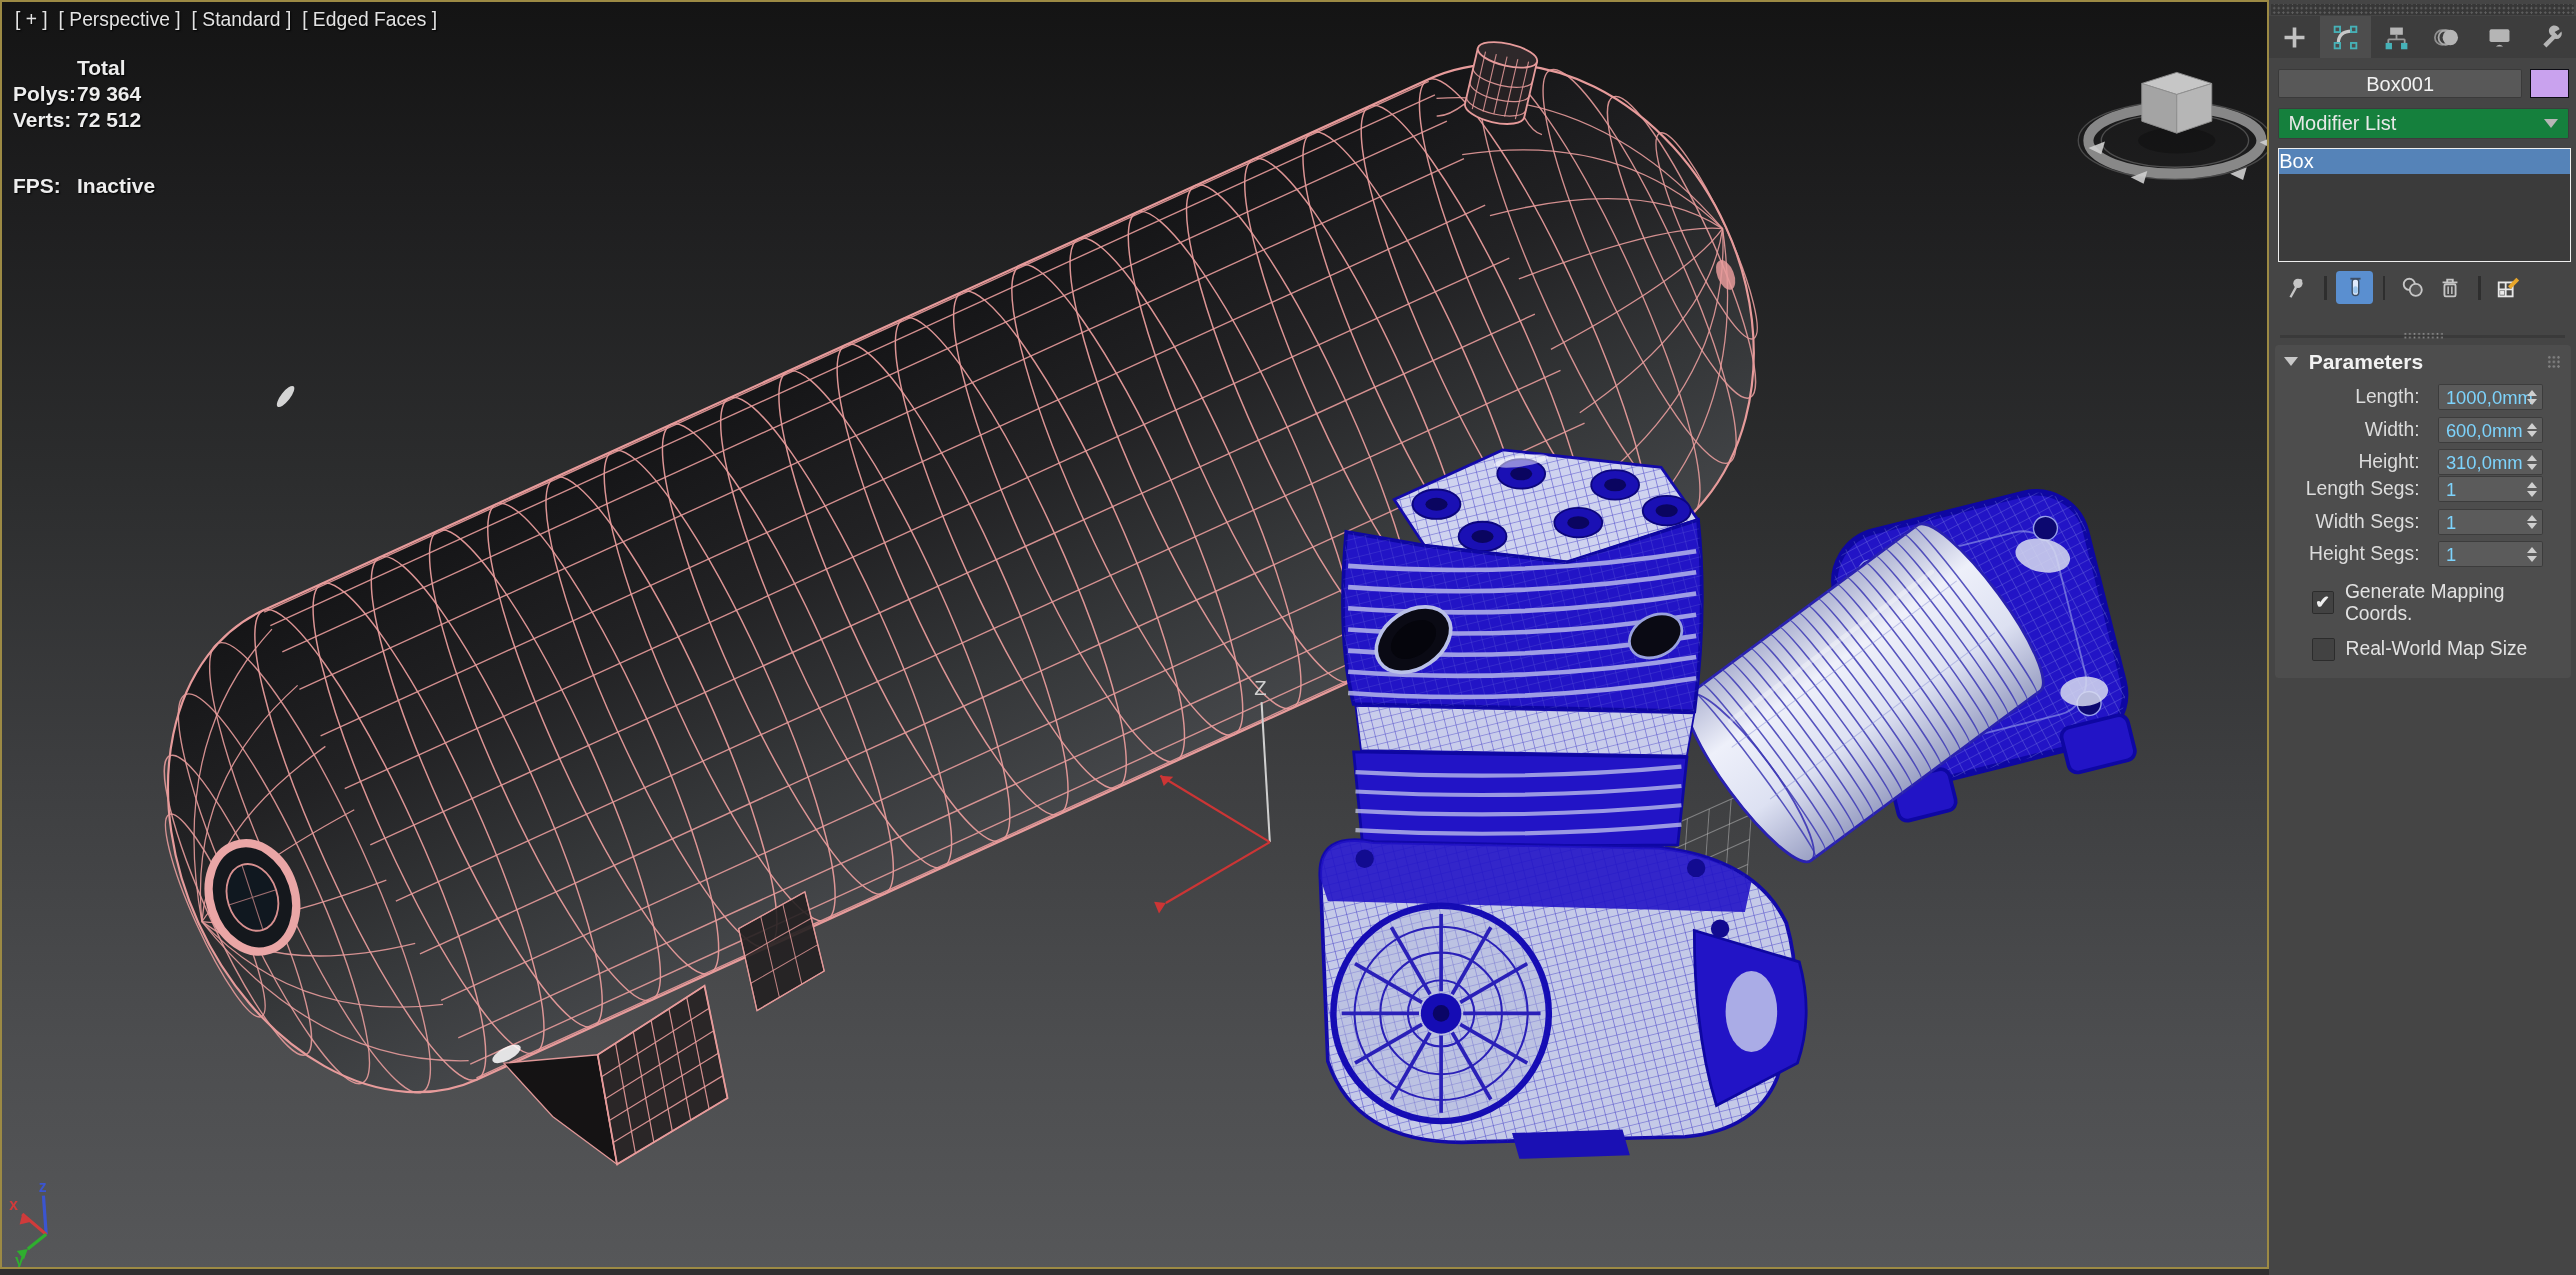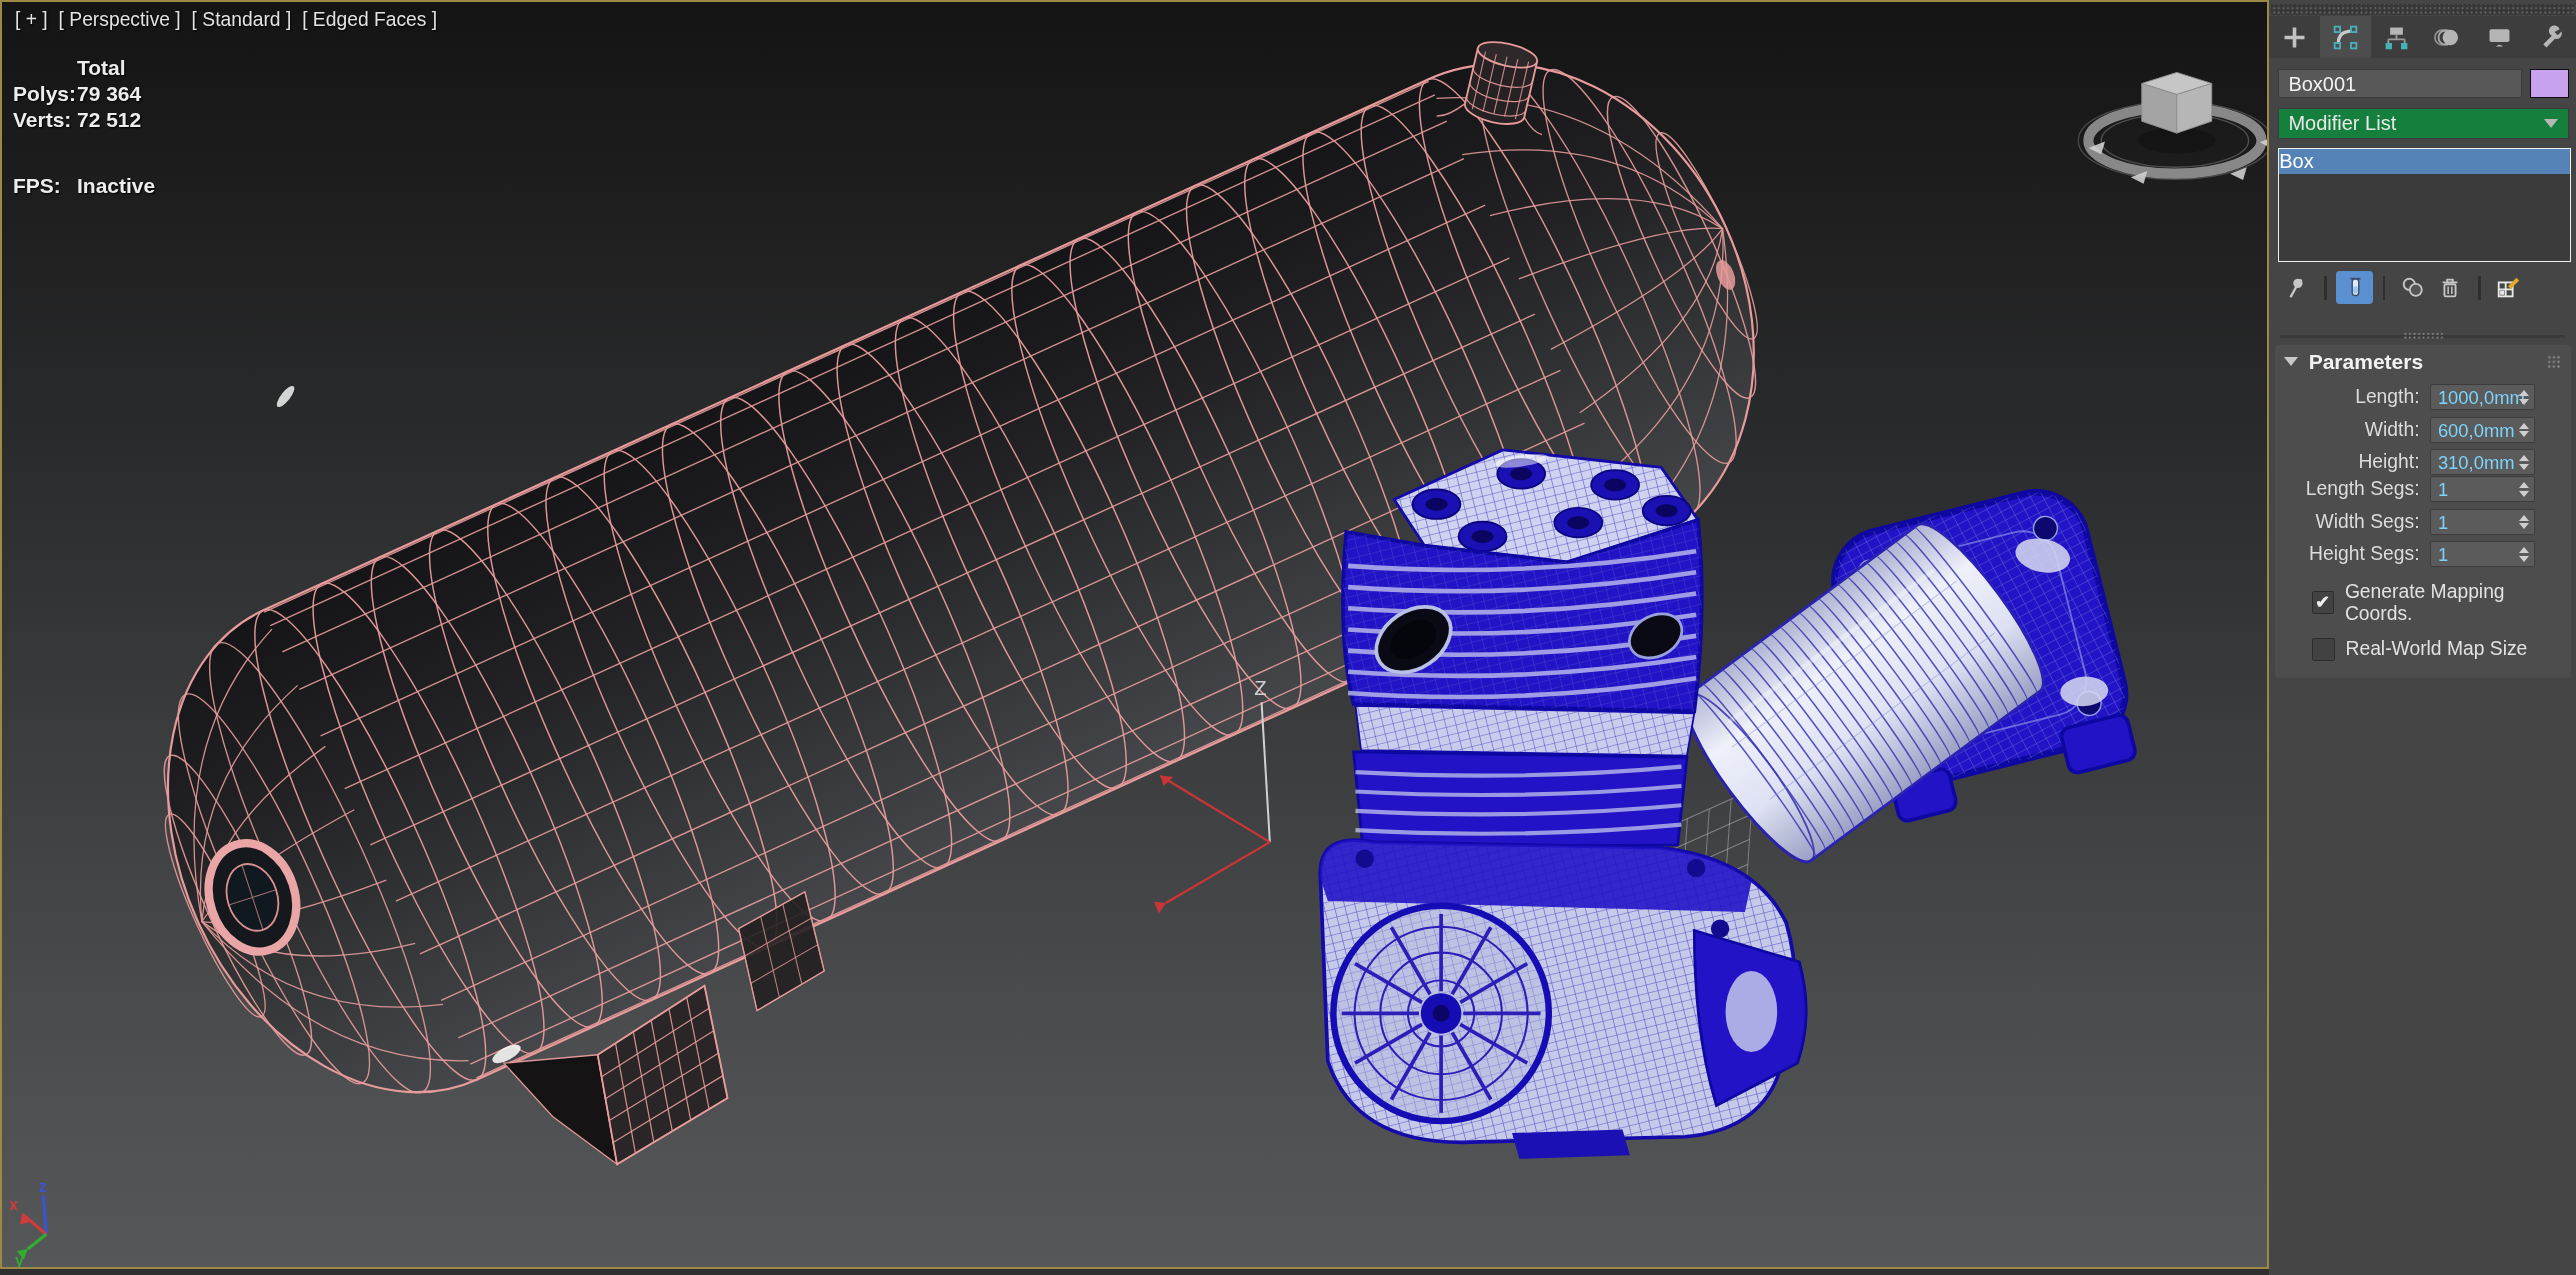--- a/index.html
+++ b/index.html
@@ -20,21 +20,21 @@
 
   
   .panel{position:absolute;left:2269px;top:0;width:307px;height:1275px;background:#454545;}
   .grip{height:11px;margin:3.7px 1.8px 1.8px 1.8px;background:#373737;
     background-image:radial-gradient(#606060 0.9px,transparent 1.3px);background-size:4.6px 4.6px;background-position:0.9px 1.8px;}
   .tabs{display:flex;height:42px;background:#3d3d3d;align-items:stretch;}
   .tab{flex:1;display:flex;align-items:center;justify-content:center;cursor:pointer;}
   .tab.active{background:#4d4d4d;}
   .name-row{display:flex;margin:11px 7.4px 0 9.2px;height:29px;}
   .name-field{flex:1;background:#585858;border:0.9px solid #3a3a3a;border-radius:1.8px;color:#f2f2f2;
-    font-size:20px;line-height:28px;padding:0 9.2px;}
+    font-size:20px;line-height:28px;padding:0 9.2px;text-align:center;}
   .swatch{width:39px;height:29px;margin-left:7.4px;border:1.8px solid #0c0c14;box-sizing:border-box;}
   .dropdown{display:flex;align-items:center;margin:9.2px 7.4px 0 9.2px;height:29px;background:#15803d;
     border:0.9px solid #3c3c3c;border-radius:1.8px;color:#e8e8e8;font-size:20px;padding:0 9.2px;cursor:pointer;}
   .dropdown .dd-label{flex:1;}
   .caret{width:0;height:0;border-left:7.4px solid transparent;border-right:7.4px solid transparent;
     border-top:9.2px solid #b6b6b6;}
   .stack{margin:9.2px 5.5px 0 9.2px;height:112px;background:#3b3b3b;border:1.8px solid #eeeeee;overflow:hidden;}
   .stack-row{height:25px;background:#5583b8;color:#fff;font-size:20px;line-height:25px;
     cursor:pointer;}
   .stack-toolbar{display:flex;align-items:center;height:37px;margin:7.4px 5.5px 0 9.2px;}
@@ -46,21 +46,21 @@
     background-image:radial-gradient(#8a8a8a 0.9px,transparent 1.2px);background-size:4.6px 3.7px;}
   .rollout{margin:7.4px 5.5px 0 5.5px;background:#4d4d4d;border-radius:3.7px;padding-bottom:16.6px;}
   .ro-head{display:flex;align-items:center;height:33px;padding:0 9.2px;cursor:pointer;}
   .ro-arrow{width:0;height:0;border-left:7.4px solid transparent;border-right:7.4px solid transparent;
     border-top:9.2px solid #c8c8c8;margin-right:11px;}
   .ro-title{flex:1;color:#f2f2f2;font-size:21px;font-weight:bold;}
   .ro-grip{width:14.7px;height:13px;background-image:radial-gradient(#8d8d8d 1.1px,transparent 1.4px);
     background-size:4.6px 4.6px;opacity:.8;}
   .prow{display:flex;align-items:center;height:27px;margin:5.5px 11px 0 0;}
   .prow.gap{margin-top:0;}
-  .plabel{width:145px;text-align:right;color:#dcdcdc;font-size:19.3px;padding-right:10px;}
+  .plabel{width:145px;text-align:right;color:#dcdcdc;font-size:19.3px;padding-right:18px;}
   .pfield{position:relative;width:105px;height:26px;background:#5b5b5b;border:0.9px solid #3c3c3c;
     border-radius:1.8px;color:#7dd3fc;font-size:18.4px;line-height:25px;padding-left:7.4px;box-sizing:border-box;}
   .spin{position:absolute;right:1.8px;top:1.8px;bottom:1.8px;width:14.7px;display:flex;flex-direction:column;
     justify-content:space-between;align-items:center;cursor:pointer;padding:2.8px 0;}
   .spin .up{width:0;height:0;border-left:5.5px solid transparent;border-right:5.5px solid transparent;
     border-bottom:6.4px solid #cfcfcf;}
   .spin .dn{width:0;height:0;border-left:5.5px solid transparent;border-right:5.5px solid transparent;
     border-top:6.4px solid #cfcfcf;}
   .chk-row{display:flex;align-items:center;margin:13px 0 0 37px;cursor:pointer;}
   .chk{width:21px;height:21px;background:#424242;border:0.9px solid #2c2c2c;border-radius:1.8px;

